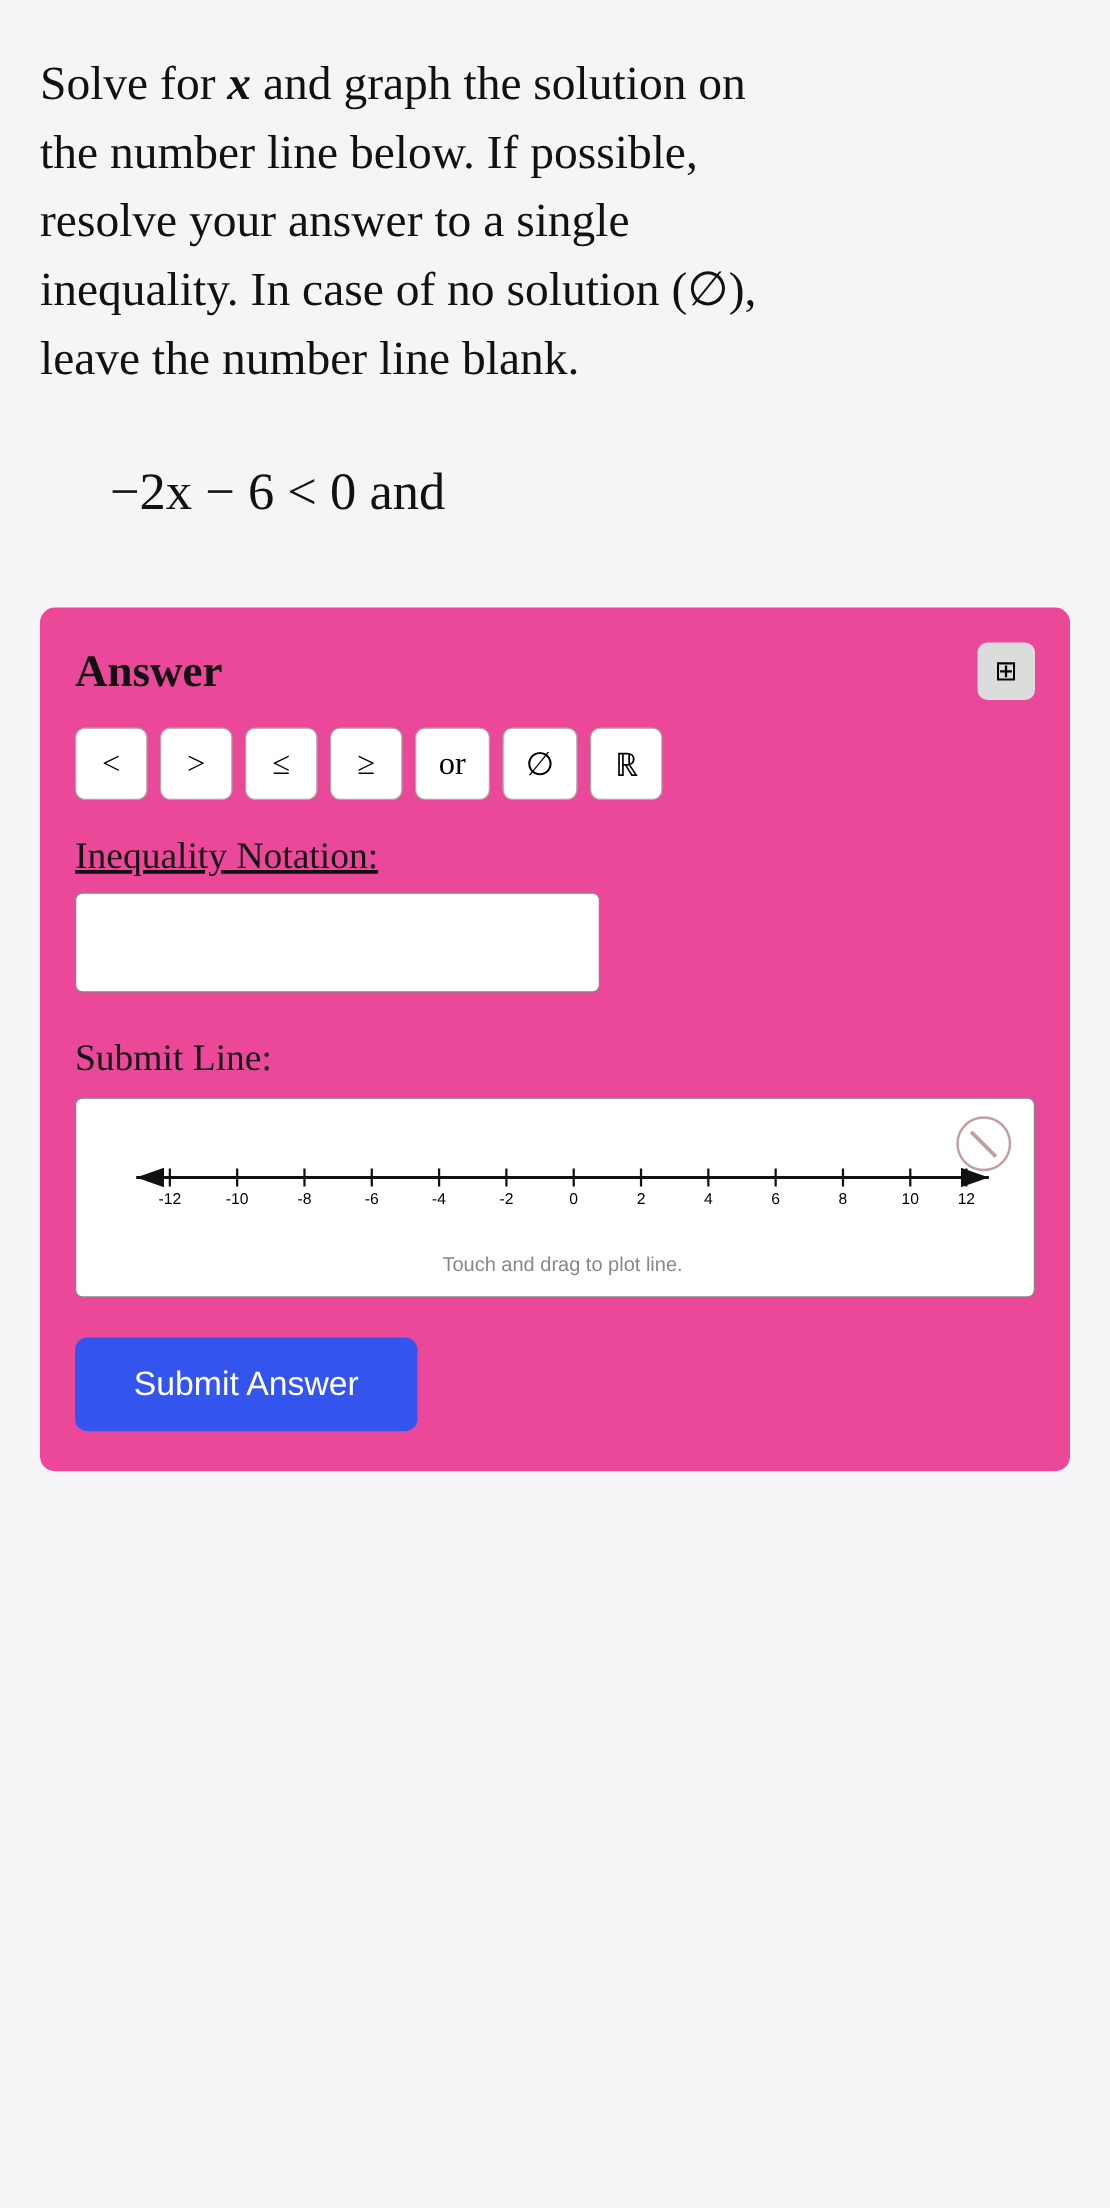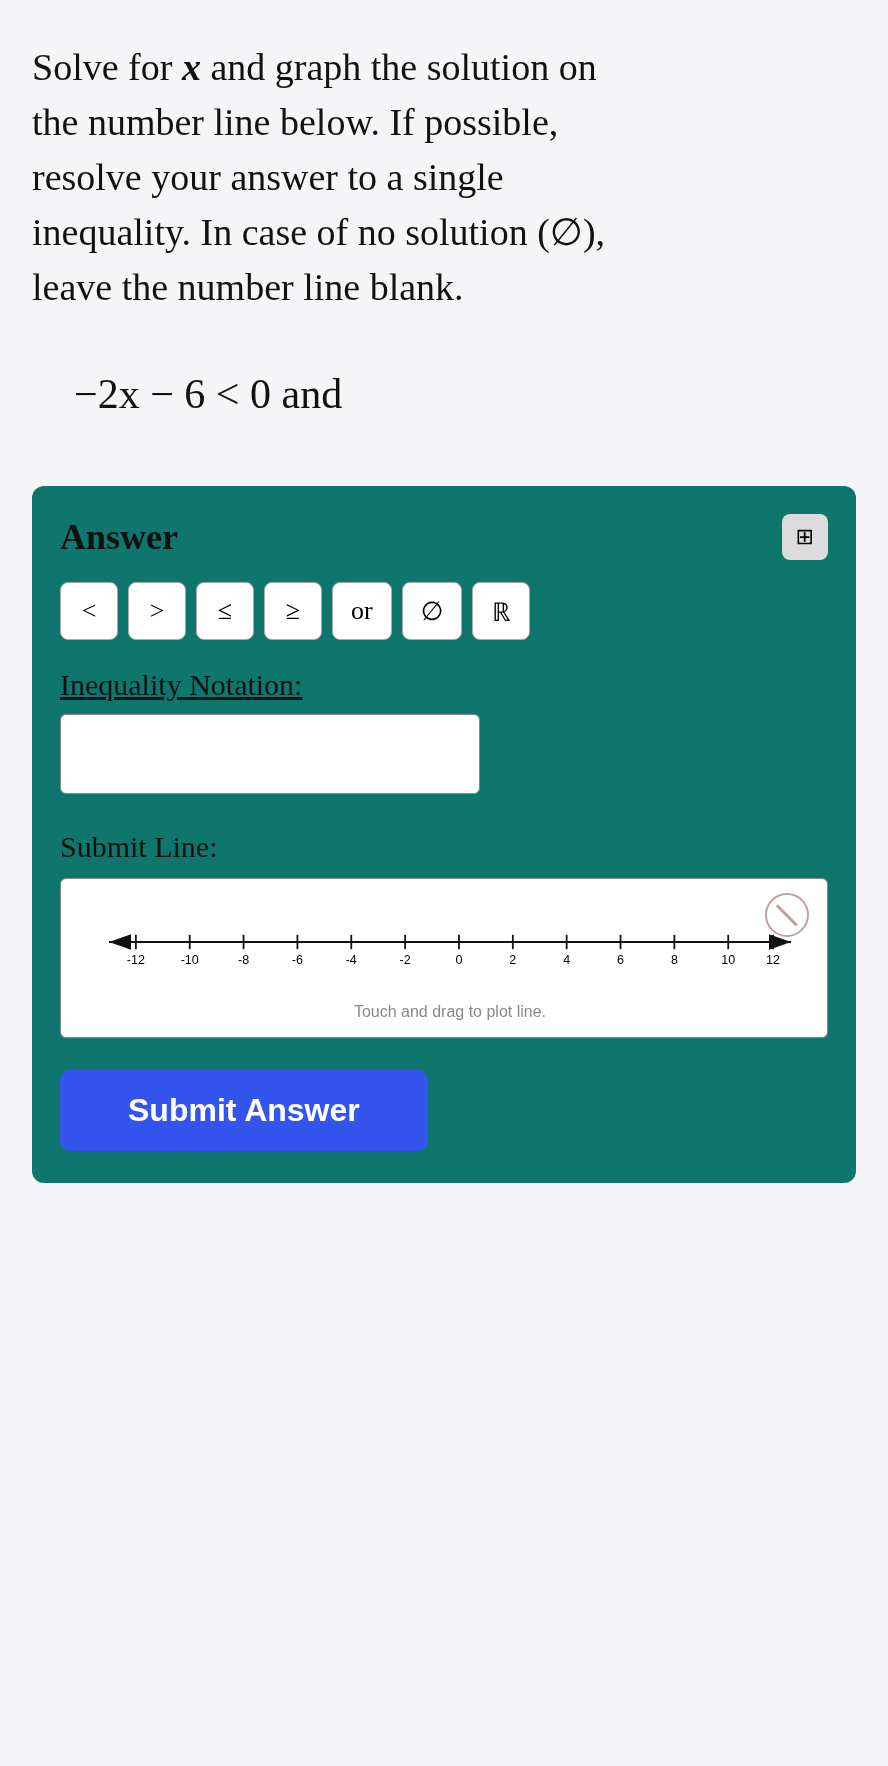--- a/index.html
+++ b/index.html
@@ -25,31 +25,31 @@
     }
 
     .problem-text em {
       font-style: italic;
       font-weight: bold;
     }
 
     .inequality-block {
       font-size: 42px;
       line-height: 1.5;
-      margin-left: 42px;
+      margin-left: 56px;
       margin-bottom: 60px;
       font-family: Georgia, serif;
     }
 
     .inequality-block .line {
       display: block;
     }
 
     .answer-section {
-      background: #0f766e;
+      background: #ec4899;
       border-radius: 12px;
       padding: 28px 28px 32px 28px;
     }
 
     .answer-header {
       display: flex;
       justify-content: space-between;
       align-items: center;
       margin-bottom: 22px;
     }
@@ -155,25 +155,25 @@
       color: #888;
       margin-top: 22px;
       font-family: Arial, sans-serif;
     }
 
     .submit-btn {
       background: #3355ee;
       color: #ffffff;
       border: none;
       border-radius: 10px;
-      padding: 22px 68px;
-      font-size: 32px;
+      padding: 22px 47px;
+      font-size: 27px;
       font-family: Arial, sans-serif;
       cursor: pointer;
-      font-weight: 700;
+      font-weight: 400;
     }
   </style>
 </head>
 <body>
 
 <p class="problem-text">
   Solve for <em>x</em> and graph the solution on<br>
   the number line below. If possible,<br>
   resolve your answer to a single<br>
   inequality. In case of no solution (∅),<br>

